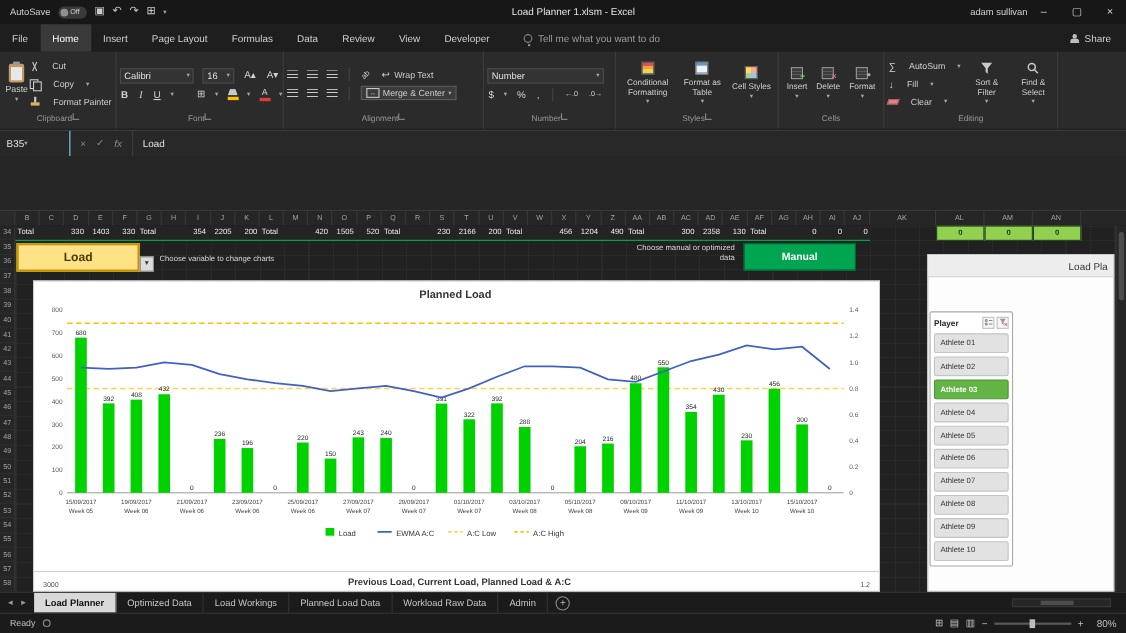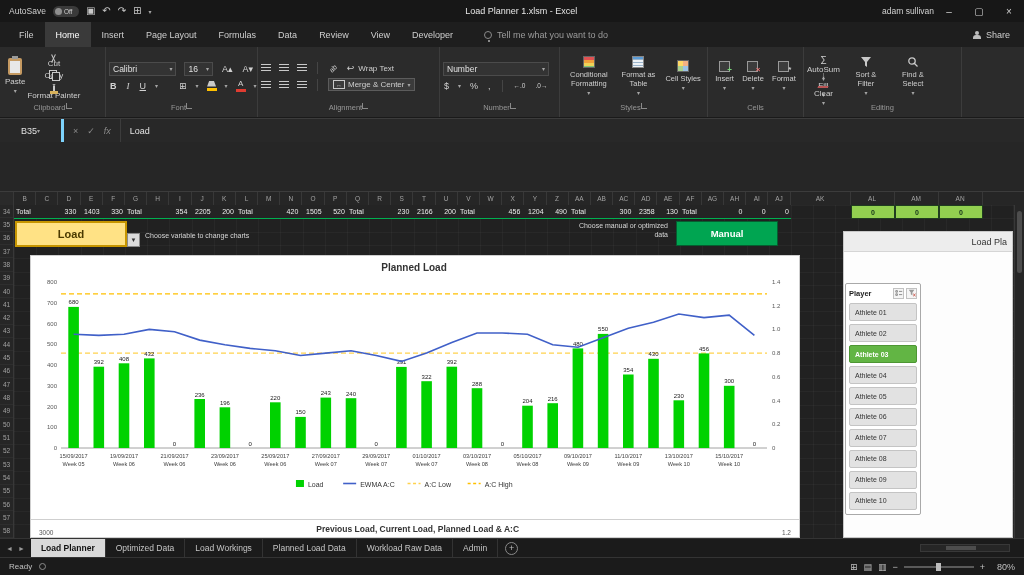--- a/index.html
+++ b/index.html
@@ -11,40 +11,40 @@
 .toggle{width:26px;height:11px;background:#3a3a3a;border-radius:6px;display:inline-flex;align-items:center;gap:2px;padding:0 2px;}
 .toggle .knob{width:7px;height:7px;border-radius:50%;background:#8f8f8f;}
 .toggle .tstate{font-size:6.5px;color:#cfcfcf;}
 .qic{color:#c9c9c9;font-size:10px;line-height:1;}
 .title-center{flex:1;text-align:center;font-size:9px;color:#e6e6e6;}
 .title-right{display:flex;align-items:center;}
 .username{font-size:8.5px;color:#d2d2d2;}
 .win-btn{width:30px;height:22px;display:flex;align-items:center;justify-content:center;font-size:10px;color:#cfcfcf;}
 
 .ribbon-tabs{height:25px;background:#1e1e1e;display:flex;align-items:stretch;font-size:9px;color:#cfcfcf;flex:0 0 auto;}
-.rtabs{display:flex;align-items:stretch;margin-left:8px;}
+.rtabs{display:flex;align-items:stretch;}
 .rtab{padding:0 11px;display:flex;align-items:center;}
 .rtab.active{background:#3a3a3a;color:#fff;}
 .tellme{margin-left:20px;display:flex;align-items:center;gap:5px;color:#9b9b9b;}
 .bulb{width:8px;height:8px;border:1px solid #8a8a8a;border-radius:50%;position:relative;}
 .bulb::after{content:'';position:absolute;left:3px;top:8px;width:2px;height:2px;background:#8a8a8a;}
 .share{margin-left:auto;margin-right:14px;display:flex;align-items:center;gap:5px;color:#cfcfcf;}
 .person{width:8px;height:8px;position:relative;}
 .person::before{content:'';position:absolute;left:2px;top:0;width:4px;height:4px;border-radius:50%;background:#bdbdbd;}
 .person::after{content:'';position:absolute;left:0;top:4.5px;width:8px;height:3.5px;border-radius:3px 3px 0 0;background:#bdbdbd;}
 
 .ribbon{height:71px;background:#2b2b2b;display:flex;font-size:8px;color:#cfcfcf;border-bottom:1px solid #1a1a1a;flex:0 0 auto;}
 .rgroup{display:flex;flex-direction:column;border-right:1px solid #3c3c3c;padding:3px 3px 0;}
 .rgroup-body{flex:1;display:flex;align-items:center;}
 .rgroup-label{height:14px;font-size:7.5px;color:#979797;display:flex;align-items:flex-start;justify-content:center;}
 .dlg{width:6px;height:6px;border-left:1px solid #8a8a8a;border-bottom:1px solid #8a8a8a;}
 .dd{font-size:6px;color:#a5a5a5;}
 .bigbtn{display:flex;flex-direction:column;align-items:center;justify-content:center;text-align:center;line-height:1.2;gap:2px;padding:0 2px;}
 .minicol{display:flex;flex-direction:column;justify-content:center;gap:2px;}
-.smallrow{display:flex;align-items:center;gap:1px;height:14px;white-space:nowrap;flex-direction:column;}
+.smallrow{display:flex;align-items:center;gap:11px;height:14px;white-space:nowrap;}
 .combo{background:#333;border:1px solid #4b4b4b;display:flex;align-items:center;justify-content:space-between;padding:0 3px;height:14px;color:#e0e0e0;font-size:8.5px;}
 .font-rows{display:flex;flex-direction:column;gap:4px;justify-content:center;width:100%;}
 .frow{display:flex;align-items:center;gap:8px;}
 .fbtn{color:#d2d2d2;font-size:9px;padding:0 1px;white-space:nowrap;}
 .bold{font-weight:bold}.ital{font-style:italic;font-family:"Liberation Serif",serif}.unde{text-decoration:underline}
 .vsep{width:1px;height:12px;background:#454545;margin:0 2px;}
 .mc{border:1px solid #5c5c5c;background:#3b3b3b;padding:1px 4px;display:flex;align-items:center;gap:3px;white-space:nowrap;}
 .txtbtn{display:flex;align-items:center;gap:3px;white-space:nowrap;}
 
 .ic-paste{position:relative;width:14px;height:17px;background:#c59a62;border-radius:2px;}
@@ -65,21 +65,21 @@
 .icstack{display:inline-flex;flex-direction:column;align-items:center;gap:1px;line-height:1;}
 .ic-filltip{width:9px;height:6px;background:#c9c9c9;clip-path:polygon(25% 0,75% 0,100% 100%,0 100%);}
 .ic-cf{width:12px;height:12px;border:1px solid #666;background:linear-gradient(to bottom,#e05252 0 3px,#f0a13c 3px 6px,#efd358 6px 9px,#7cc576 9px 12px);}
 .ic-ft{width:12px;height:12px;border:1px solid #888;background-image:repeating-linear-gradient(to bottom,transparent 0 2.5px,#9ab4cc 2.5px 3px),linear-gradient(#5b9bd5 0 3px,#eef2f6 3px 12px);}
 .ic-cs{width:12px;height:12px;border:1px solid #666;background:conic-gradient(#f4b183 0 25%,#9dc3e6 25% 50%,#a9d18e 50% 75%,#ffd966 75%);}
 .ic-grid{width:11px;height:11px;border:1px solid #999;background:repeating-linear-gradient(to bottom,#3c3c3c 0 2.5px,#585858 2.5px 3px);position:relative;}
 .ic-grid .ov{position:absolute;right:-3px;bottom:-4px;font-size:8px;font-weight:bold;}
 .ic-erase{width:10px;height:5px;background:#d9818f;transform:skewX(-20deg);border:1px solid #b55;}
 
 .fbar{height:24px;background:#282828;display:flex;align-items:center;border-top:1px solid #3c3c3c;flex:0 0 auto;}
-.namebox{width:64px;height:100%;display:flex;align-items:center;justify-content:center;padding:0 6px;border-right:3px solid #7dd3fc;font-size:9px;color:#e0e0e0;}
+.namebox{width:64px;height:100%;display:flex;align-items:center;justify-content:flex-start;padding:0 6px;border-right:1px solid #7dd3fc;font-size:9px;color:#e0e0e0;}
 .fx-btns{display:flex;gap:9px;padding:0 9px;color:#8a8a8a;font-size:9px;border-right:1px solid #3c3c3c;height:100%;align-items:center;}
 .fvalue{padding-left:9px;font-size:9px;color:#e2e2e2;}
 .fext{height:50px;background:#262626;border-bottom:1px solid #3c3c3c;flex:0 0 auto;}
 
 .colheads{height:13px;background:#262626;display:flex;font-size:6.5px;color:#a2a2a2;flex:0 0 auto;}
 .ch{border-right:1px solid #383838;display:flex;align-items:center;justify-content:center;height:100%;flex:0 0 auto;}
 .corner{width:14px;height:100%;border-right:1px solid #383838;background:#2a2a2a;flex:0 0 auto;}
 .sheetbody{flex:1;position:relative;background:#212121;overflow:hidden;}
 .rowgut{position:absolute;left:0;top:0;bottom:0;width:14px;background:#262626;border-right:1px solid #383838;display:flex;flex-direction:column;font-size:6.5px;color:#a2a2a2;}
 .rn{flex:1;display:flex;align-items:center;justify-content:center;border-bottom:1px solid #2e2e2e;}

